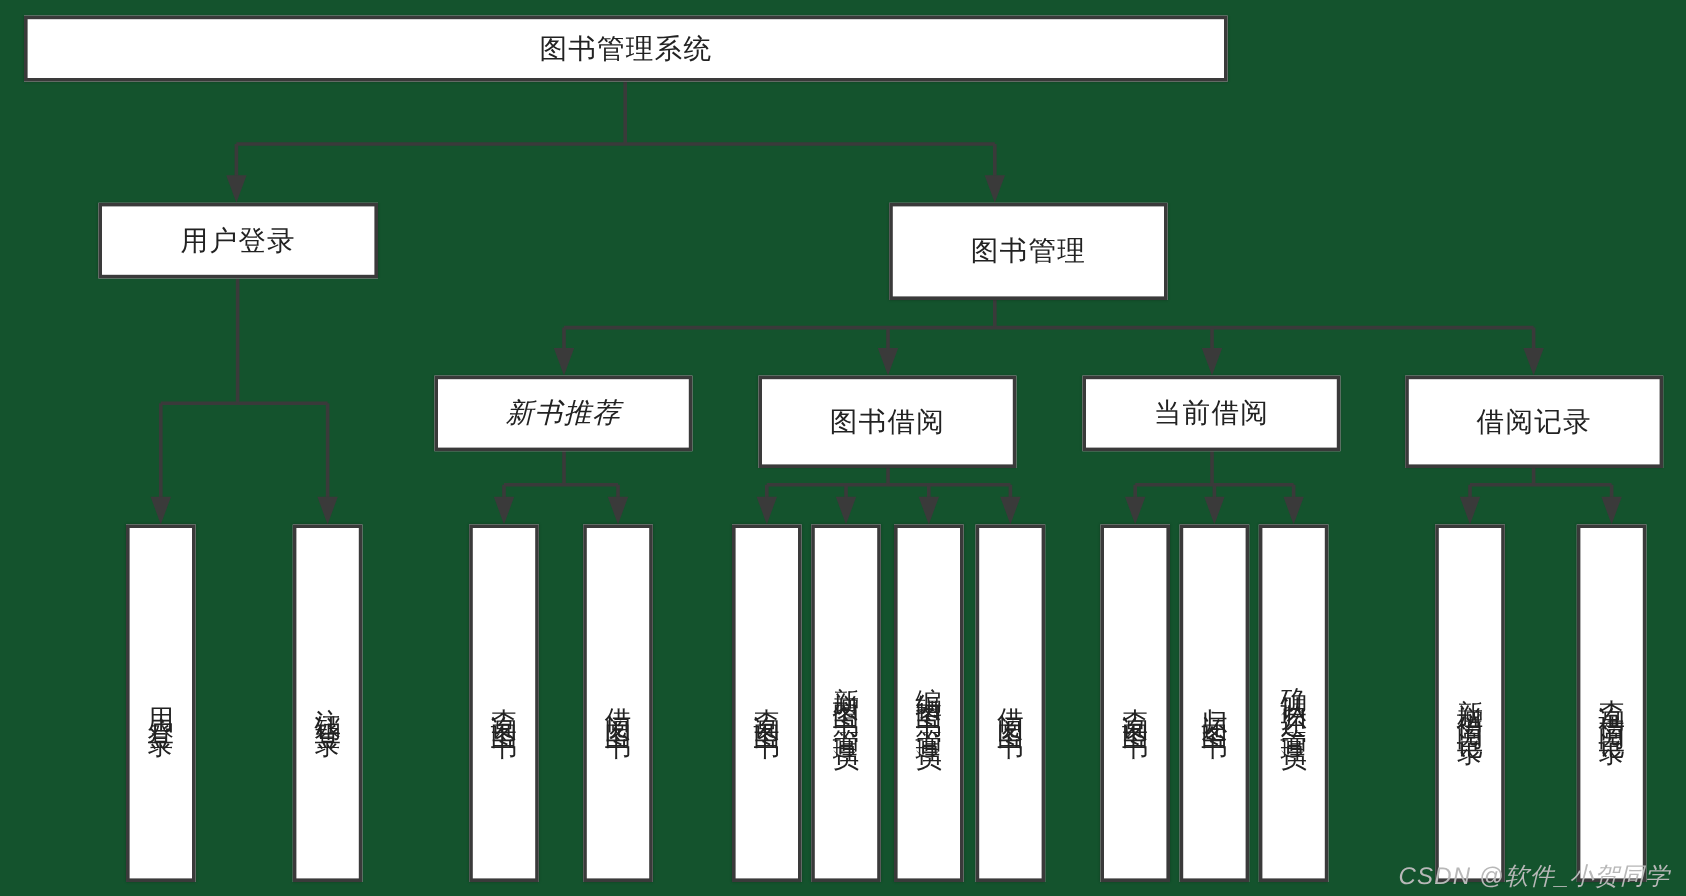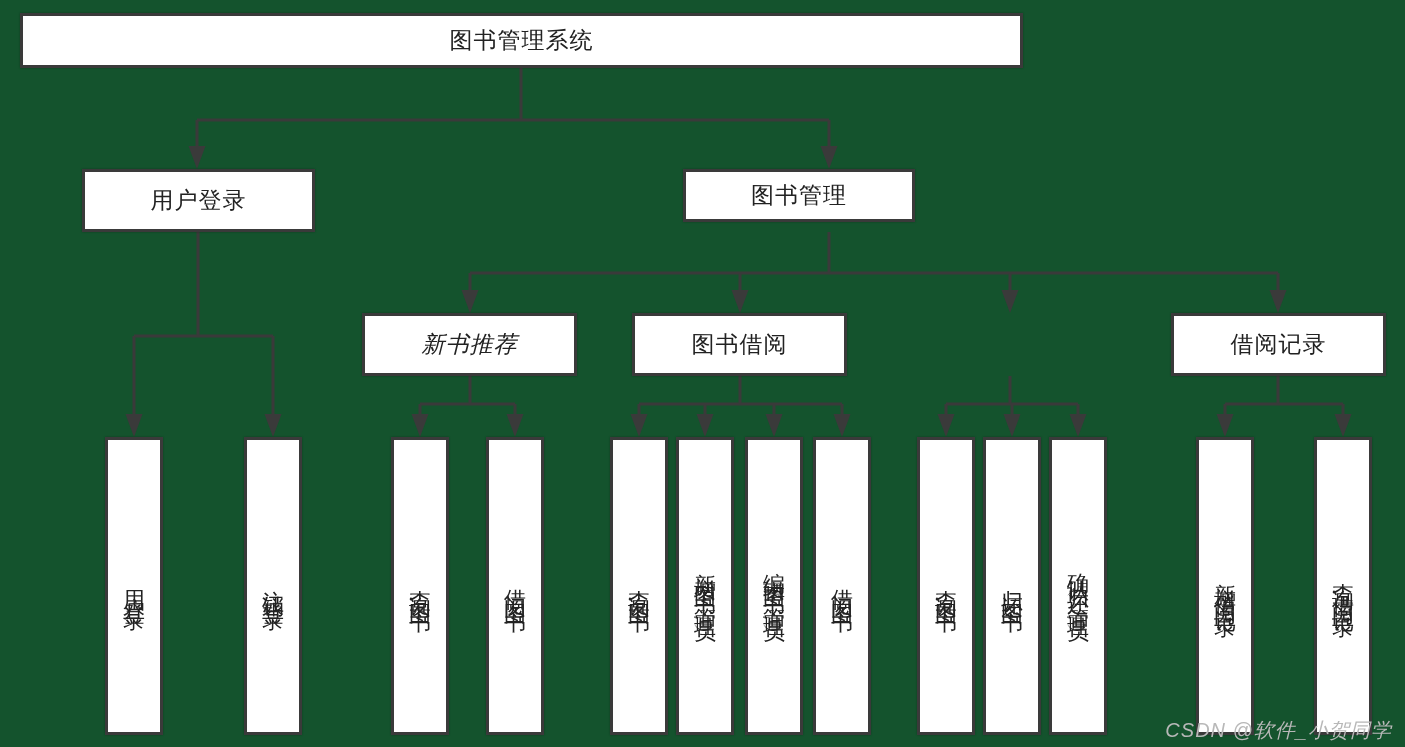--- a/index.html
+++ b/index.html
@@ -95,25 +95,26 @@
       <polygon points="1003.5,414 1020.5,414 1012,437"></polygon>
       <polygon points="1069.5,414 1086.5,414 1078,437"></polygon>
       <polygon points="1216.5,414 1233.5,414 1225,437"></polygon>
       <polygon points="1334.5,414 1351.5,414 1343,437"></polygon>
     </g>
   </svg>
 
   <div class="node h" style="left:20px; top:13px; width:1003px; height:55px;">图书管理系统</div>
 
   <div class="node h" style="left:82px; top:169px; width:233px; height:63px;">用户登录</div>
-  <div class="node h" style="left:683px; top:169px; width:232px; height:53px;">图书管理</div>
+  <div class="node h" style="left:741px; top:169px; width:232px; height:81px;">图书管理</div>
 
   <div class="node h" style="left:362px; top:313px; width:215px; height:63px;font-style:italic;">新书推荐</div>
-  <div class="node h" style="left:632px; top:313px; width:215px; height:63px;">图书借阅</div>
-  <div class="node h" style="left:1171px; top:313px; width:215px; height:63px;">借阅记录</div>
+  <div class="node h" style="left:632px; top:313px; width:215px; height:77px;">图书借阅</div>
+  <div class="node h" style="left:902px; top:313px; width:215px; height:63px;">当前借阅</div>
+  <div class="node h" style="left:1171px; top:313px; width:215px; height:77px;">借阅记录</div>
 
   <div class="node v" style="left:105px; top:437px; width:58px; height:298px;">用户登录</div>
   <div class="node v" style="left:244px; top:437px; width:58px; height:298px;">注销登录</div>
 
   <div class="node v" style="left:391px; top:437px; width:58px; height:298px;">查询图书</div>
   <div class="node v" style="left:486px; top:437px; width:58px; height:298px;">借阅图书</div>
 
   <div class="node v" style="left:610px; top:437px; width:58px; height:298px;">查询图书</div>
   <div class="node v" style="left:676px; top:437px; width:58px; height:298px;">新增图书（管理员）</div>
   <div class="node v" style="left:745px; top:437px; width:58px; height:298px;">编辑图书（管理员）</div>

